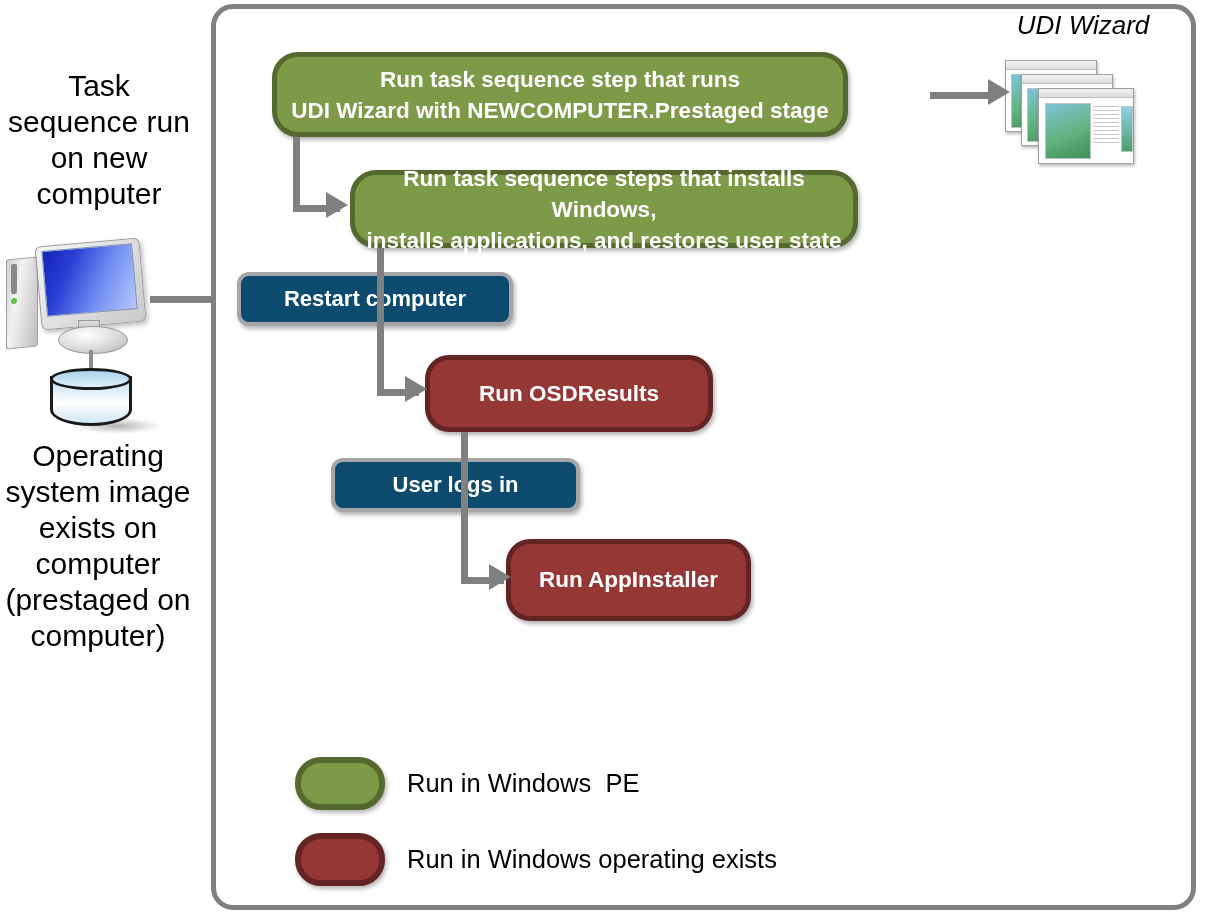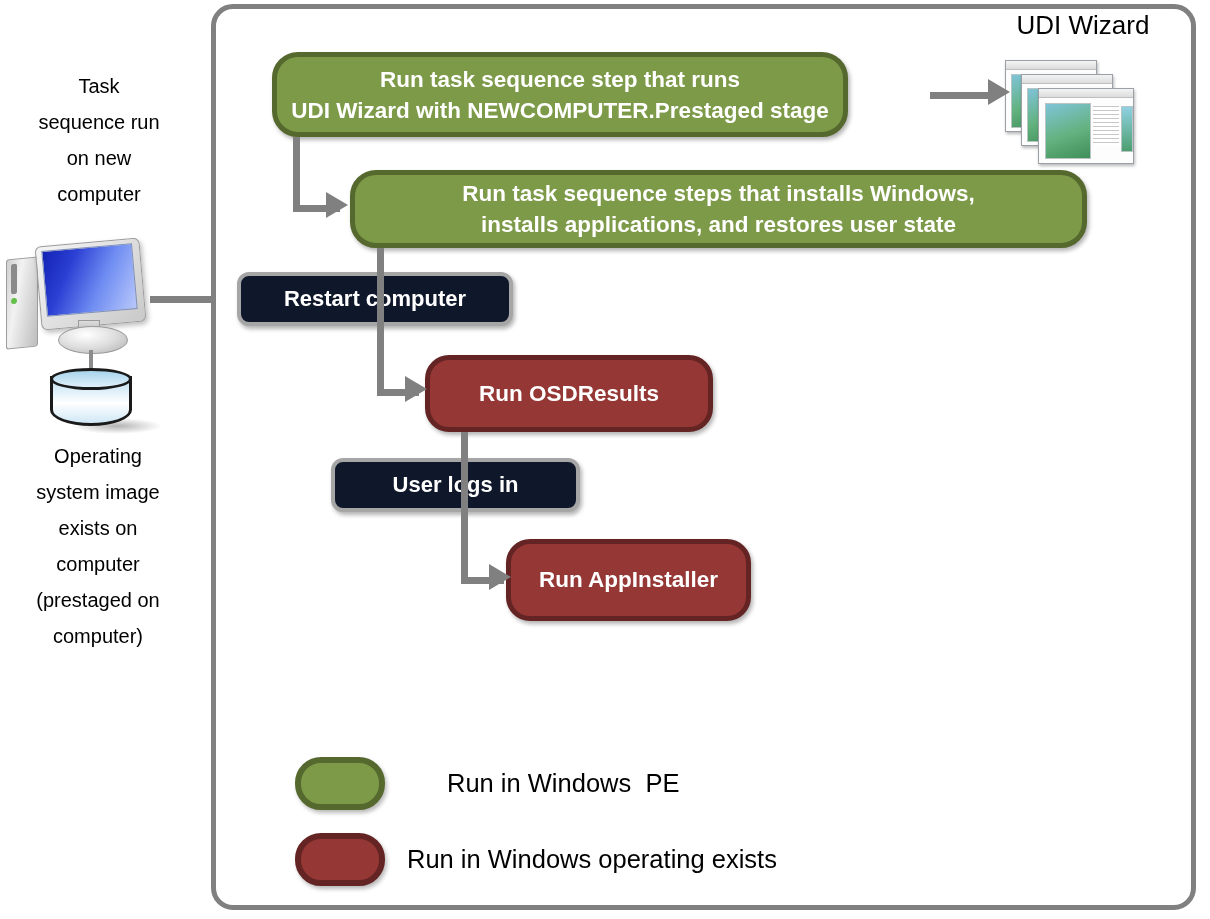--- a/index.html
+++ b/index.html
@@ -31,21 +31,21 @@
     border: 5px solid #808080;
     border-radius: 22px;
     box-sizing: border-box;
     background: transparent;
   }
 
   
   .side-caption {
     text-align: center;
     color: #000000;
-    font-size: 20px;
+    font-size: 30px;
     line-height: 36px;
     font-family: "Liberation Sans", sans-serif;
     white-space: pre-line;
   }
   #caption-top {
     left: 6px;
     top: 68px;
     width: 186px;
   }
   #caption-bottom {
@@ -76,30 +76,30 @@
   }
   .node.red {
     background: #953735;
     border: 5px solid #632423;
     border-radius: 24px;
     font-size: 22.5px;
     line-height: 30px;
     box-shadow: 2px 3px 4px rgba(0,0,0,0.30);
   }
   .node.gray {
-    background: #0f172a;
+    background: #0c4a6e;
     border: 4px solid #a6a6a6;
     border-radius: 12px;
     font-size: 22px;
     line-height: 28px;
     box-shadow: 2px 3px 4px rgba(0,0,0,0.30);
   }
 
   #node-udi-step   { left: 272px; top: 52px;  width: 576px; height: 85px;  }
-  #node-install    { left: 350px; top: 170px; width: 737px; height: 78px;  }
+  #node-install    { left: 350px; top: 170px; width: 508px; height: 78px;  }
   #node-restart    { left: 237px; top: 272px; width: 276px; height: 54px;  }
   #node-osdresults { left: 425px; top: 355px; width: 288px; height: 77px;  }
   #node-userlogin  { left: 331px; top: 458px; width: 249px; height: 54px;  }
   #node-appinst    { left: 506px; top: 539px; width: 245px; height: 82px;  }
 
   
   .conn {
     background: #808080;
   }
   .conn-v { width: 7px; }
@@ -136,20 +136,21 @@
 
   
   #udi-wizard-label {
     left: 993px;
     top: 10px;
     width: 180px;
     text-align: center;
     font-size: 26px;
     color: #000000;
     font-family: "Liberation Sans", sans-serif;
+    font-style: italic;
   }
   #udi-wizard-icon {
     left: 1005px;
     top: 52px;
     width: 130px;
     height: 100px;
   }
   .win-card {
     position: absolute;
     background: #fdfdfd;
@@ -267,21 +268,21 @@
   }
   #disk-shadow {
     left: 70px; top: 176px;
     width: 90px; height: 16px;
     background: radial-gradient(ellipse, rgba(0,0,0,0.30) 0%, rgba(0,0,0,0) 70%);
     border-radius: 50%;
   }
 
   
   .legend-row { position: absolute; display: flex; align-items: center; }
-  #legend-row-pe { left: 295px; top: 757px; gap: 40px; }
+  #legend-row-pe { left: 295px; top: 757px; }
   #legend-row-os { left: 295px; top: 833px; }
 
   .legend-swatch {
     width: 90px;
     height: 53px;
     border-radius: 26px;
     box-sizing: border-box;
     box-shadow: 2px 3px 4px rgba(0,0,0,0.28);
   }
   .legend-swatch.green { background: #7d9a48; border: 6px solid #55682d; }

